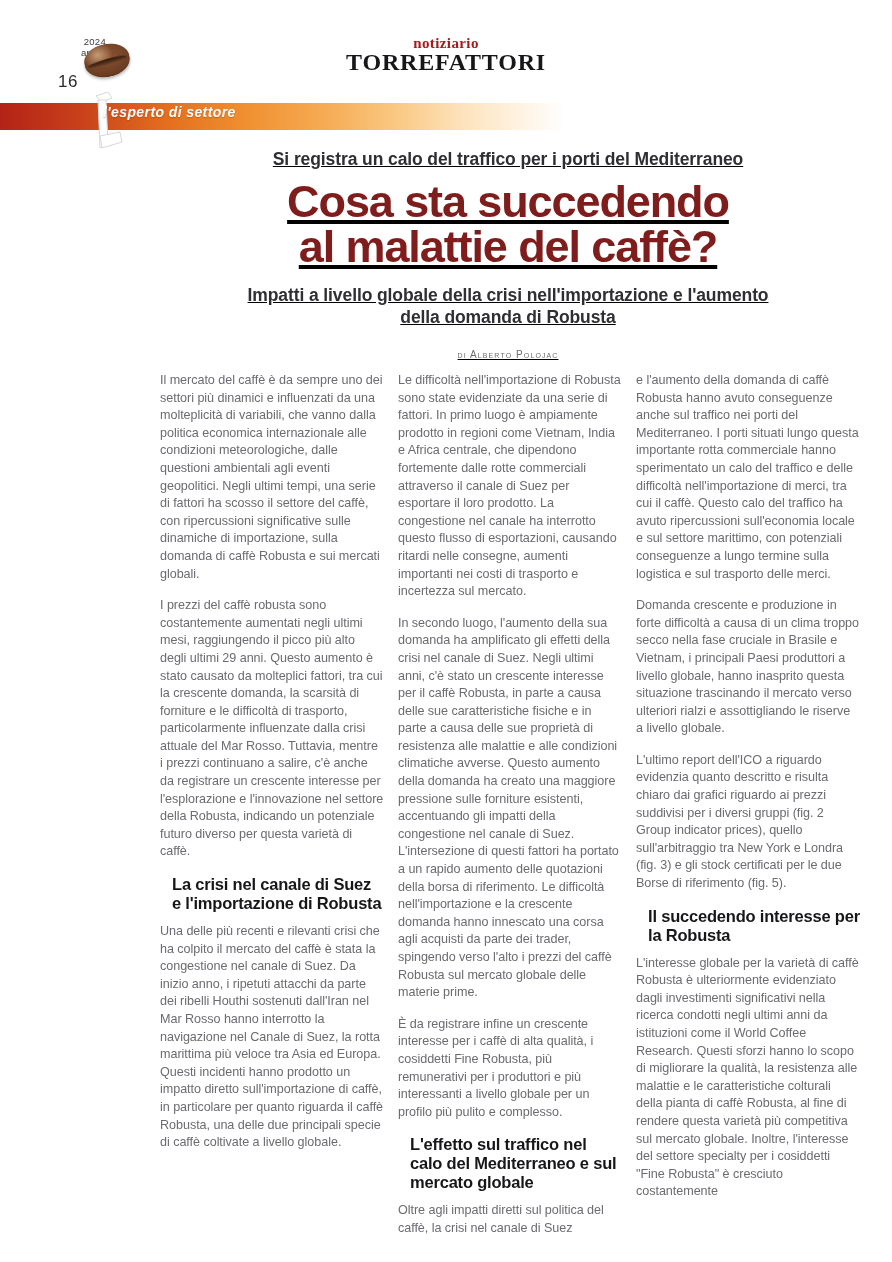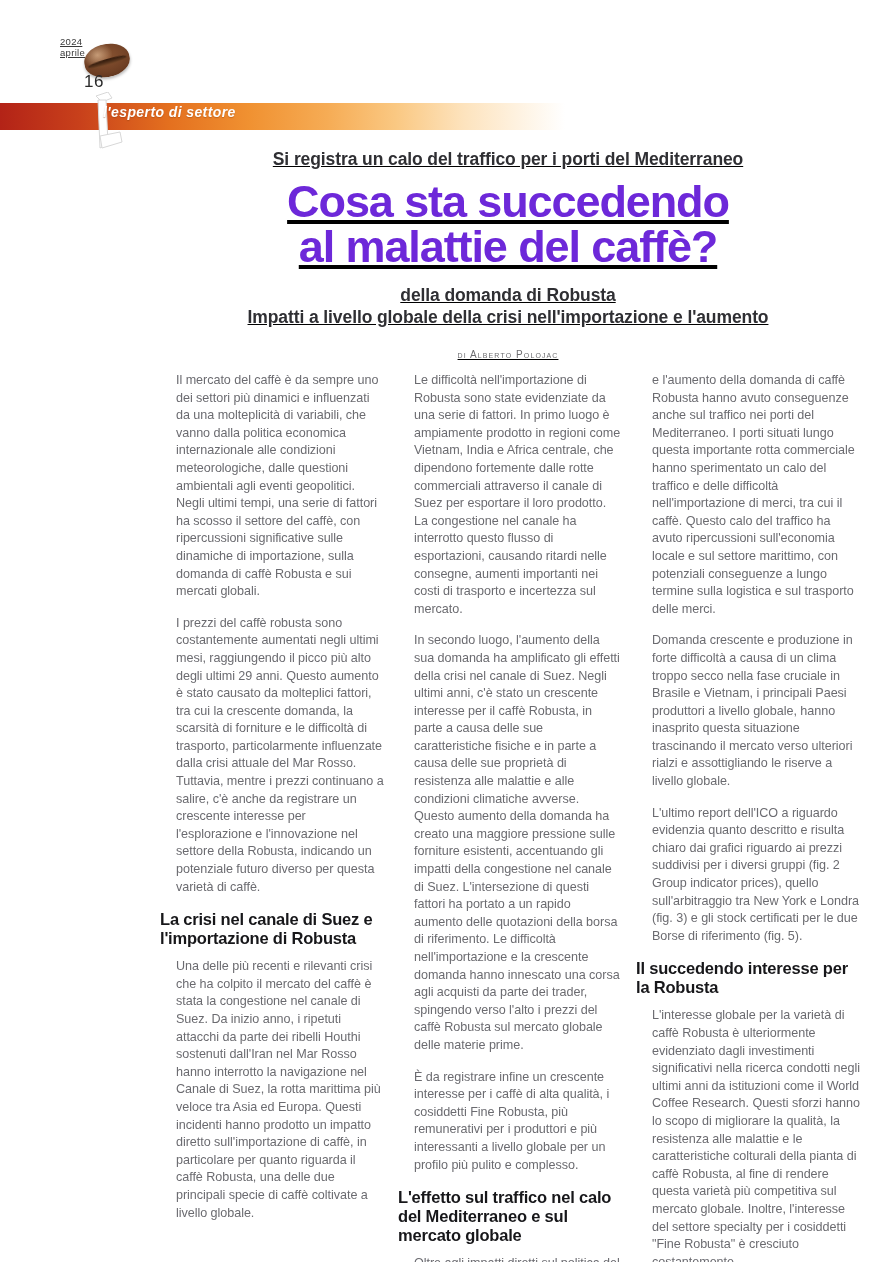--- a/index.html
+++ b/index.html
@@ -21,36 +21,35 @@
     position: absolute;
     top: 0; left: 0; right: 0;
     height: 100px;
   }
 
   .issue-block {
     position: absolute;
     left: 60px;
     top: 36px;
     width: 46px;
-    text-align: left;
+    text-align: right;
     color: #3a3a3a;
     font-size: 9.5px;
     line-height: 11px;
     letter-spacing: 0.3px;
-    text-decoration: underline;
   }
   .issue-year { display: block; }
   .issue-month { display: block; }
 
   .page-number {
     position: absolute;
     left: 58px;
     top: 72px;
     width: 46px;
-    text-align: right;
+    text-align: left;
     font-size: 17px;
     color: #2b2b2b;
     letter-spacing: 0.5px;
   }
 
   .coffee-bean {
     position: absolute;
     left: 84px;
     top: 44px;
     width: 46px;
@@ -154,21 +153,21 @@
     font-size: 17.5px;
     font-weight: bold;
     color: #2f2f33;
     letter-spacing: -0.1px;
     line-height: 22px;
   }
   .headline {
     margin-top: 9px;
     font-size: 45px;
     font-weight: bold;
-    color: #6d28d9;
+    color: #7f1d1d;
     line-height: 45px;
     letter-spacing: -1.1px;
   }
   .headline-line { display: block; }
   .deck {
     margin-top: 15px;
     font-size: 17.5px;
     font-weight: bold;
     color: #2f2f33;
     line-height: 22px;
@@ -191,28 +190,28 @@
     width: 700px;
     height: 880px;
     display: flex;
     gap: 14px;
   }
   .col {
     width: 224px;
     flex: 0 0 224px;
   }
   .col p {
-    margin: 0 0 14px 16px;
+    margin: 0 0 14px 0;
     font-size: 12.6px;
     line-height: 17.6px;
     color: #6b6b70;
     letter-spacing: -0.05px;
   }
   .col h2 {
-    margin: 6px 0 10px 0;
+    margin: 6px 0 10px 12px;
     font-size: 16.5px;
     line-height: 19px;
     font-weight: bold;
     color: #17171a;
     letter-spacing: -0.2px;
   }
 </style>
 </head>
 <body>
 
@@ -220,41 +219,45 @@
 
   <div class="issue-block">
     <span class="issue-year">2024</span>
     <span class="issue-month">aprile</span>
   </div>
 
   <div class="coffee-bean"></div>
 
   <div class="page-number">16</div>
 
+  <div class="logo">
+    <span class="logo-top">notiziario</span>
+    <span class="logo-bottom">TORREFATTORI</span>
+  </div>
 </div>
 
 <div class="section-banner"></div>
 
 <svg class="banner-flag" viewBox="0 0 38 62" aria-hidden="true">
   <path d="M10 4 L22 0 L26 6 L16 10 Z" fill="#ffffff" stroke="#d8d8d8" stroke-width="1"></path>
   <path d="M12 8 L20 8 L22 52 L14 56 Z" fill="#ffffff" stroke="#d8d8d8" stroke-width="1"></path>
   <path d="M14 44 L34 40 L36 50 L16 56 Z" fill="#ffffff" stroke="#d8d8d8" stroke-width="1"></path>
 </svg>
 
 <div class="section-banner-label">l'esperto di settore</div>
 
 <div class="headline-wrap">
   <div class="kicker">Si registra un calo del traffico per i porti del Mediterraneo</div>
   <div class="headline">
     <span class="headline-line">Cosa sta succedendo</span>
     <span class="headline-line">al malattie del caffè?</span>
   </div>
   <div class="deck">
+    <span class="deck-line">Impatti a livello globale della crisi nell'importazione e l'aumento</span>
     <span class="deck-line">della domanda di Robusta</span>
-    <span class="deck-line">Impatti a livello globale della crisi nell'importazione e l'aumento</span>
   </div>
   <div class="byline">di Alberto Polojac</div>
 </div>
 
 <div class="columns">
   <div class="col">
       <p>Il mercato del caffè è da sempre uno dei settori più dinamici e influenzati da una molteplicità di variabili, che vanno dalla politica economica internazionale alle condizioni meteorologiche, dalle questioni ambientali agli eventi geopolitici. Negli ultimi tempi, una serie di fattori ha scosso il settore del caffè, con ripercussioni significative sulle dinamiche di importazione, sulla domanda di caffè Robusta e sui mercati globali.</p>
       <p>I prezzi del caffè robusta sono costantemente aumentati negli ultimi mesi, raggiungendo il picco più alto degli ultimi 29 anni. Questo aumento è stato causato da molteplici fattori, tra cui la crescente domanda, la scarsità di forniture e le difficoltà di trasporto, particolarmente influenzate dalla crisi attuale del Mar Rosso. Tuttavia, mentre i prezzi continuano a salire, c'è anche da registrare un crescente interesse per l'esplorazione e l'innovazione nel settore della Robusta, indicando un potenziale futuro diverso per questa varietà di caffè.</p>
       <h2>La crisi nel canale di Suez e l'importazione di Robusta</h2>
       <p>Una delle più recenti e rilevanti crisi che ha colpito il mercato del caffè è stata la congestione nel canale di Suez. Da inizio anno, i ripetuti attacchi da parte dei ribelli Houthi sostenuti dall'Iran nel Mar Rosso hanno interrotto la navigazione nel Canale di Suez, la rotta marittima più veloce tra Asia ed Europa. Questi incidenti hanno prodotto un impatto diretto sull'importazione di caffè, in particolare per quanto riguarda il caffè Robusta, una delle due principali specie di caffè coltivate a livello globale.</p>

